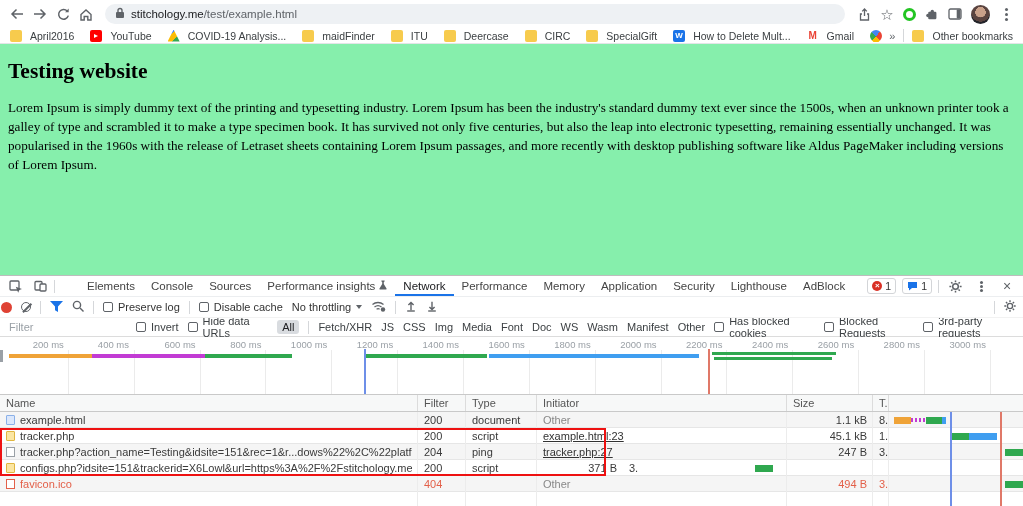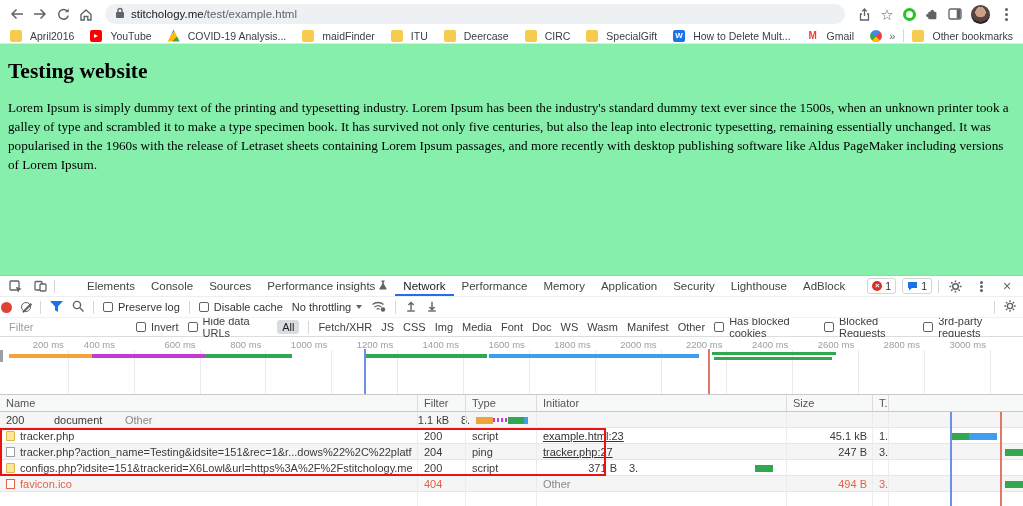--- a/index.html
+++ b/index.html
@@ -404,21 +404,21 @@
       <span class="cbgroup">
           <span class="cb"></span>
           <span>3rd-party requests</span>
         </span>
     </div>
 
     <div class="dt-overview" id="overview">
         <div class="tick" style="left: 67.86px;"></div>
         <div class="tick-label" style="left: 67.86px;">200 ms</div>
         <div class="tick" style="left: 133.72px;"></div>
-        <div class="tick-label" style="left: 119px;">400 ms</div>
+        <div class="tick-label" style="left: 133px;">400 ms</div>
         <div class="tick" style="left: 199.58px;"></div>
         <div class="tick-label" style="left: 199.58px;">600 ms</div>
         <div class="tick" style="left: 265.44px;"></div>
         <div class="tick-label" style="left: 265.44px;">800 ms</div>
         <div class="tick" style="left: 331.3px;"></div>
         <div class="tick-label" style="left: 331.3px;">1000 ms</div>
         <div class="tick" style="left: 397.16px;"></div>
         <div class="tick-label" style="left: 397.16px;">1200 ms</div>
         <div class="tick" style="left: 463.02px;"></div>
         <div class="tick-label" style="left: 463.02px;">1400 ms</div>
@@ -471,20 +471,24 @@
         </div>
       </div>
     <div class="tbody" id="tbody">
         <div class="colsep" style="left: 417px;"></div>
         <div class="colsep" style="left: 465px;"></div>
         <div class="colsep" style="left: 536px;"></div>
         <div class="colsep" style="left: 786px;"></div>
         <div class="colsep" style="left: 872px;"></div>
         <div class="colsep" style="left: 888px;"></div>
         <div class="row alt">
+          <div class="cell c-name" style="width: 418px;">
+            <div class="fic fic-document"></div>
+            <div class="ntext">example.html</div>
+          </div>
           <div class="cell c-status" style="width: 48px;">200</div>
           <div class="cell c-type" style="width: 71px;">document</div>
           <div class="cell c-init" style="width: 250px;">
             <div class="muted">Other</div>
           </div>
           <div class="cell c-size" style="width: 86px;">1.1 kB</div>
           <div class="cell c-time" style="width: 16px;">8...</div>
           <div class="cell c-wf" style="width: 134px;">
             <div class="wf-seg wseg-orange" style="left: 5px; width: 17px;"></div>
             <div class="wf-seg wseg-purple" style="left: 22px; width: 15px;"></div>

